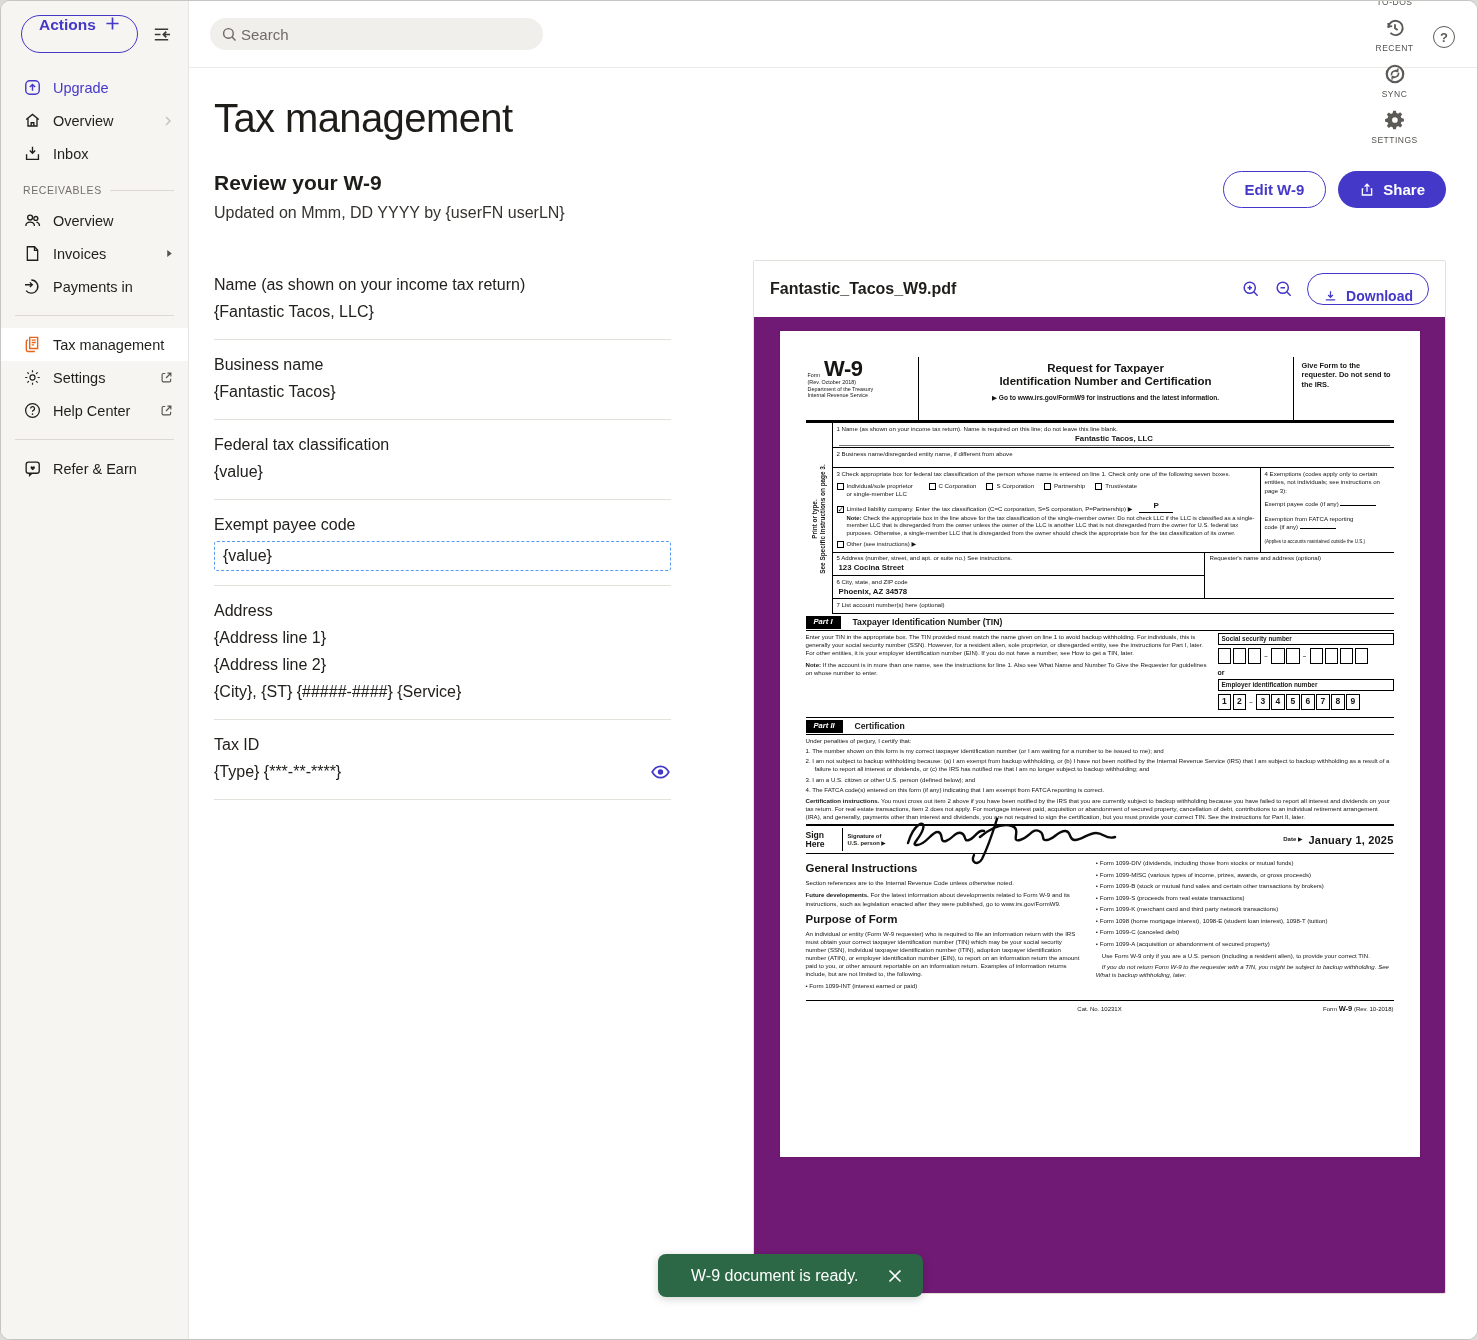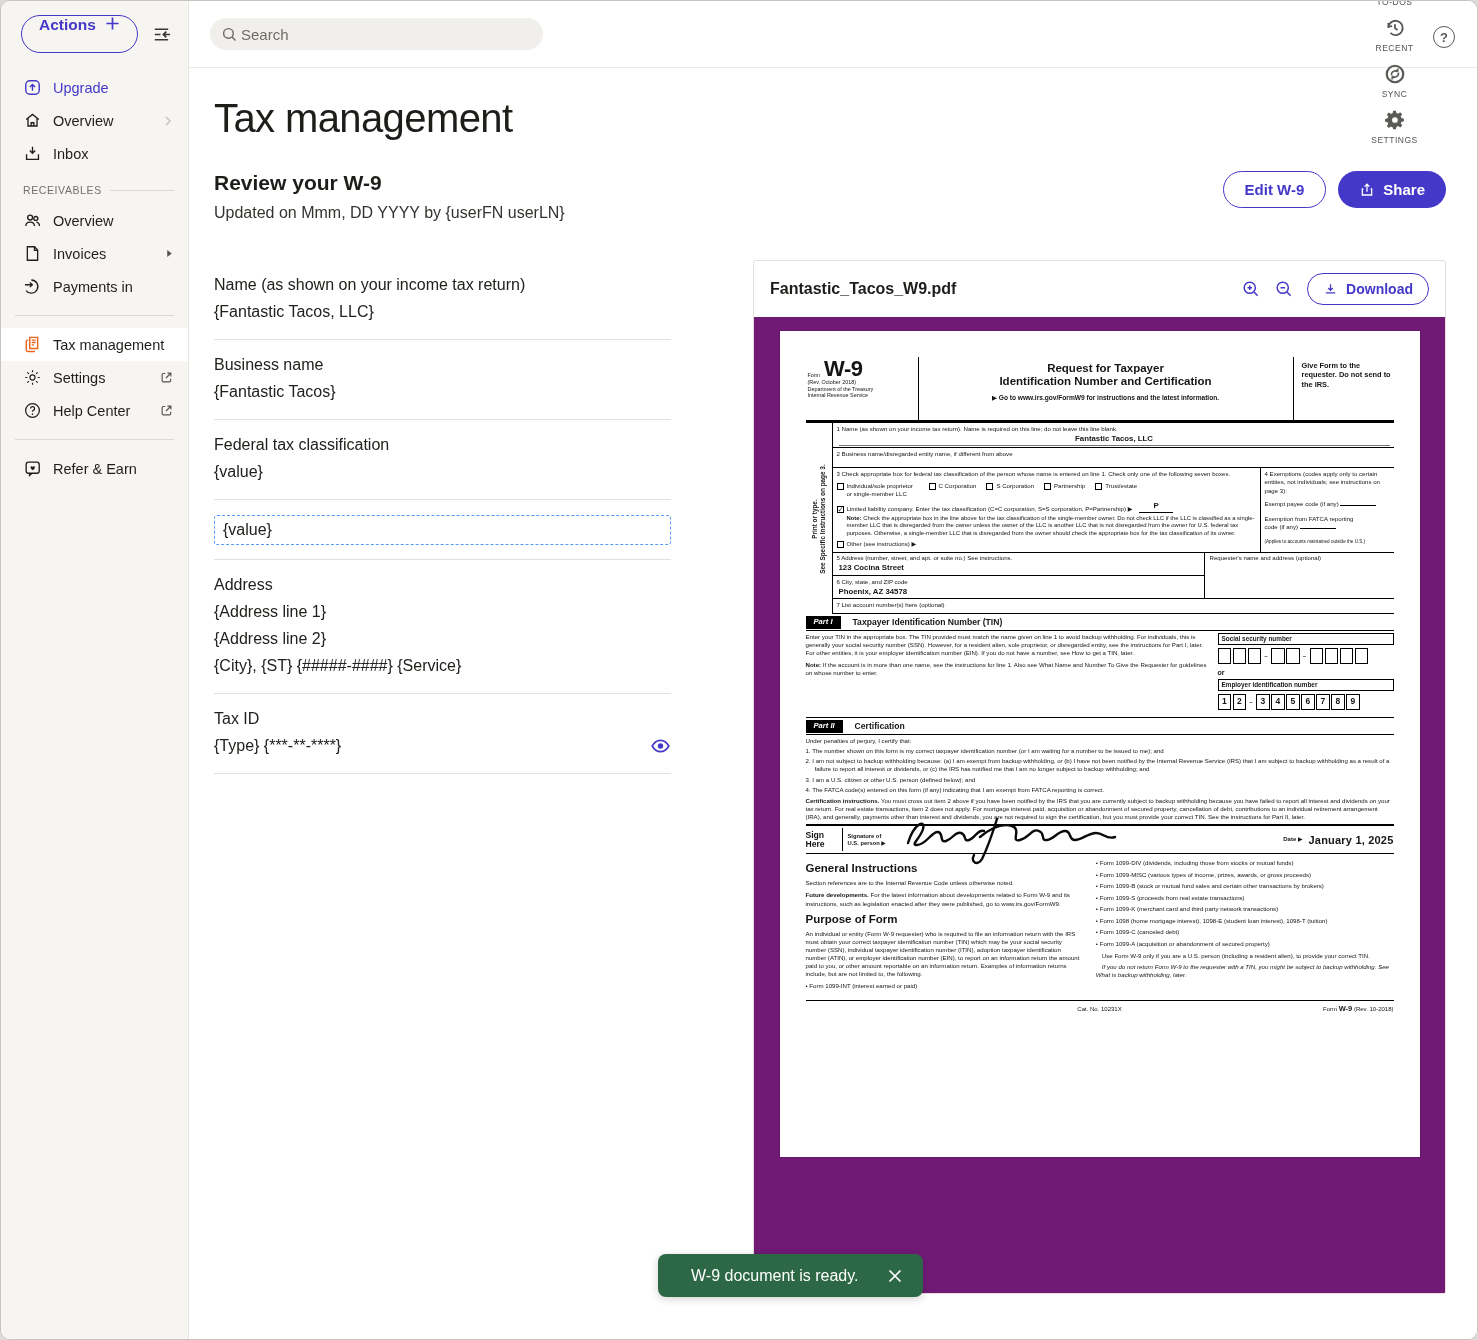--- a/index.html
+++ b/index.html
@@ -64,21 +64,21 @@
   .exempt-box{border:1.5px dashed var(--dashedBlue);border-radius:3px;padding:1px 8px;margin-top:3px;}
   .taxid-row{display:flex;align-items:center;}
   .eye-btn{margin-left:auto;background:none;border:none;color:var(--accent);cursor:pointer;display:flex;align-items:center;}
 
   
   .pdf-panel{flex:1;border:1px solid #e3e0dc;border-radius:2px;overflow:hidden;}
   .pdf-head{height:56px;display:flex;align-items:center;padding:0 16px;background:#fff;}
   .pdf-name{font-size:16px;font-weight:700;color:#1f1d1a;}
   .pdf-tools{margin-left:auto;display:flex;align-items:center;gap:13px;color:var(--accent);}
   .pdf-tools .icon-btn{color:var(--accent);}
-  .dl-btn{height:32px;border:1.5px solid var(--accent);border-radius:16px;background:#fff;color:var(--accent);font-weight:600;font-size:14px;display:flex;align-items:center;gap:8px;padding:0 15px;cursor:pointer;font-family:inherit;}
+  .dl-btn{height:32px;border:1.5px solid var(--accent);border-radius:16px;background:#fff;color:var(--accent);font-weight:600;font-size:14px;display:flex;align-items:flex-end;gap:8px;padding:0 15px;cursor:pointer;font-family:inherit;}
   .pdf-body{background:#701a75;height:976px;display:flex;justify-content:center;align-items:flex-start;padding-top:14px;}
 
   
   .w9{width:640px;height:826px;background:#fff;box-shadow:0 0 2px rgba(0,0,0,.18);padding:26px 26px 12px 26px;color:#161513;font-size:6.1px;line-height:1.32;position:relative;}
   .w9 .b{font-weight:700;}
   .w9-hdr{display:flex;border-bottom:3px solid #000;align-items:stretch;}
   .w9-hdr-l{width:112px;padding:2px 6px 3px 2px;}
   .w9-hdr-l .formline{display:flex;align-items:flex-end;gap:4px;}
   .w9-hdr-l .w9big{font-size:22px;font-weight:800;line-height:.9;letter-spacing:-.5px;}
   .w9-hdr-l .tiny{font-size:5.4px;line-height:1.25;}
@@ -421,20 +421,21 @@
           </div>
           <div class="field">
             <div class="field-label">Business name</div>
             <div class="field-value">{Fantastic Tacos}</div>
           </div>
           <div class="field">
             <div class="field-label">Federal tax classification</div>
             <div class="field-value">{value}</div>
           </div>
           <div class="field">
+            <div class="field-label">Exempt payee code</div>
             <div class="field-value exempt-box">{value}</div>
           </div>
           <div class="field">
             <div class="field-label">Address</div>
             <div class="field-value">{Address line 1}</div>
             <div class="field-value">{Address line 2}</div>
             <div class="field-value">{City}, {ST} {#####-####} {Service}</div>
           </div>
           <div class="field">
             <div class="field-label">Tax ID</div>

